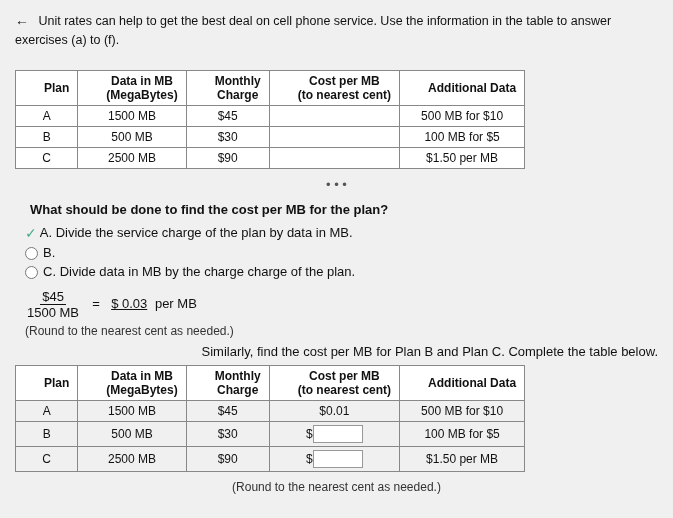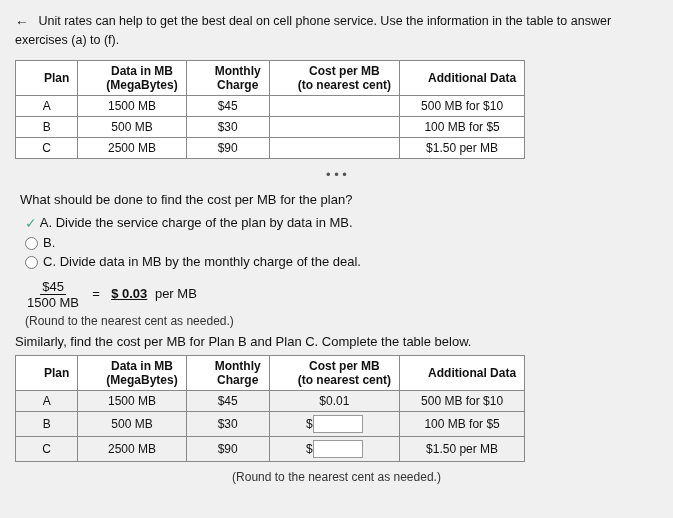--- a/index.html
+++ b/index.html
@@ -8,21 +8,21 @@
       font-size: 13px;
       background: #f0f0f0;
       width: 673px;
       min-height: 518px;
       padding: 10px 15px;
       color: #111;
     }
     .intro-text {
       font-size: 12.5px;
       line-height: 1.5;
-      margin-bottom: 10px;
+      margin-bottom: 20px;
     }
     .back-arrow {
       display: inline-block;
       margin-right: 6px;
       font-size: 14px;
     }
     table {
       border-collapse: collapse;
       font-size: 12px;
       margin-bottom: 8px;
@@ -46,22 +46,22 @@
       min-width: 60px;
     }
     .dots-row {
       text-align: center;
       margin: 6px 0;
       color: #555;
       font-size: 13px;
     }
     .question-text {
       font-size: 13px;
-      margin: 10px 0 8px 5px;
-      font-weight: normal;
+      margin: 10px 0 8px 15px;
+      font-weight: bold;
     }
     .options {
       margin-left: 10px;
       margin-bottom: 10px;
     }
     .option-row {
       display: flex;
       align-items: flex-start;
       margin-bottom: 4px;
       font-size: 13px;
@@ -94,31 +94,32 @@
       padding: 0 2px;
       font-size: 13px;
     }
     .result-text {
       display: inline;
       font-size: 13px;
       margin-left: 4px;
     }
     .underline-val {
       text-decoration: underline;
-      font-weight: bold;
+      font-weight: normal;
     }
     .round-note {
       font-size: 12px;
       margin-left: 10px;
       margin-bottom: 6px;
       color: #333;
     }
     .similarly-text {
       font-size: 13px;
       margin-bottom: 6px;
+      text-align: right;
     }
     .bottom-table td input {
       border: 1px solid #999;
       width: 50px;
       font-size: 12px;
       text-align: center;
       padding: 1px;
     }
     .bottom-table td.filled {
       font-weight: normal;
@@ -195,21 +196,21 @@
       <span>A.&nbsp;</span>
       <span>Divide the service charge of the plan by data in MB.</span>
     </div>
     <div class="option-row">
       <input type="radio" name="answer" style="">
       <span>B.&nbsp;</span>
     </div>
     <div class="option-row">
       <input type="radio" name="answer" style="">
       <span>C.&nbsp;</span>
-      <span>Divide data in MB by the monthly charge of the deal.</span>
+      <span>Divide data in MB by the charge charge of the plan.</span>
     </div>
   </div>
 
 
   <div class="formula-block">
     <span class="fraction">
       <span class="numerator">$45</span>
       <span class="denominator">1500 MB</span>
     </span>
     <span class="result-text">&nbsp;=&nbsp;</span>

